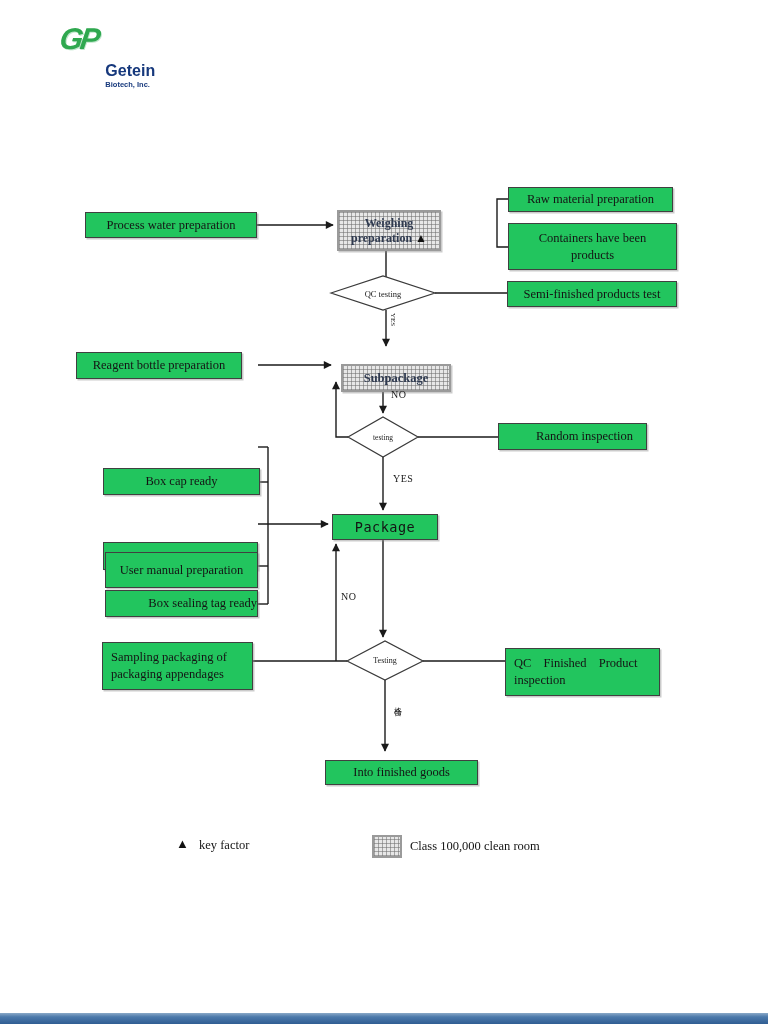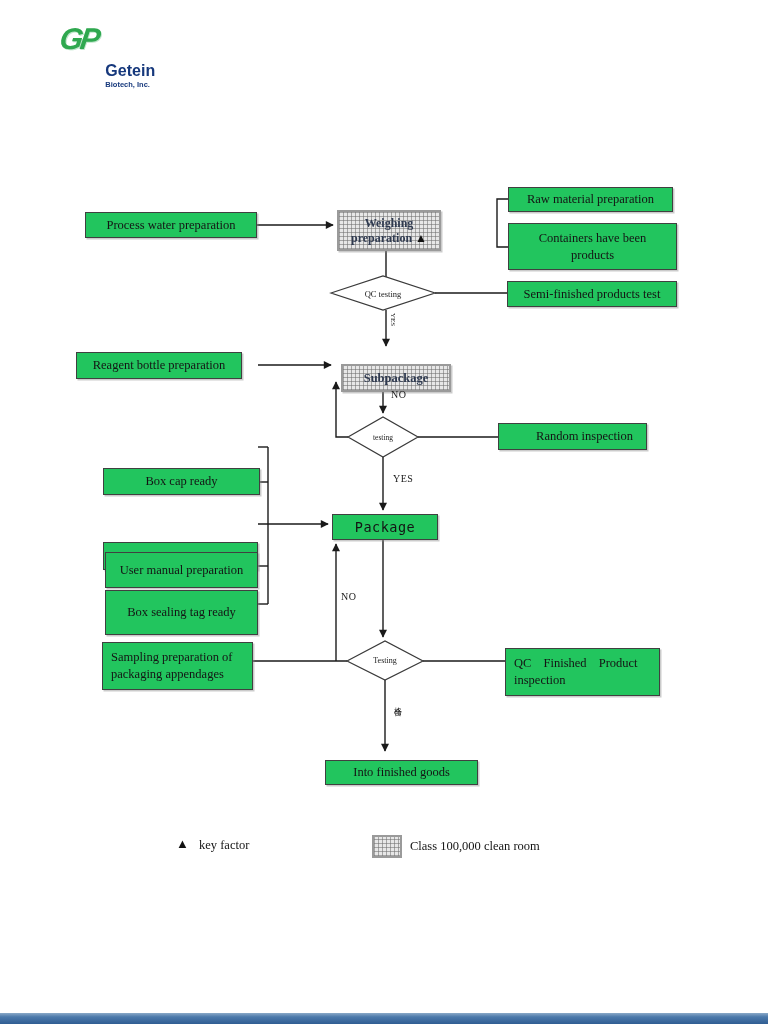--- a/index.html
+++ b/index.html
@@ -151,26 +151,26 @@
   </div>
 
   <div class="box" style="left:103px;top:510px;width:155px;height:28px;margin-top:32px;">
     <span>Kit preparation</span>
   </div>
 
   <div class="box" style="left:105px;top:552px;width:153px;height:36px;">
     <span>User manual preparation</span>
   </div>
 
-  <div class="box" style="left:105px;top:590px;width:153px;height:45px;">
+  <div class="box" style="left:105px;top:590px;width:153px;height:27px;align-items:flex-end;">
     <span>Box sealing tag ready</span>
   </div>
 
   <div class="box leftalign" style="left:102px;top:642px;width:151px;height:48px;">
-    <span>Sampling preparation of</span>
+    <span>Sampling packaging of</span>
     <span>packaging appendages</span>
   </div>
 
   <div class="box" style="left:325px;top:760px;width:153px;height:25px;">
     <span>Into finished goods</span>
   </div>
 
   <div class="box leftalign" style="left:505px;top:648px;width:155px;height:48px;">
     <span class="wspace">QC Finished Product</span>
     <span>inspection</span>

